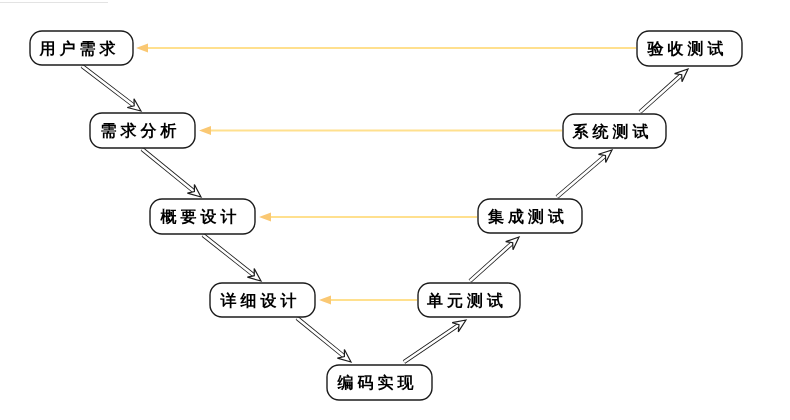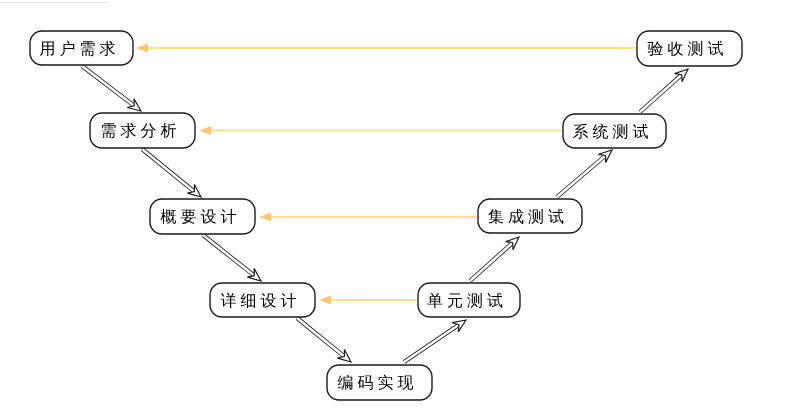--- a/index.html
+++ b/index.html
@@ -1,16 +1,16 @@
 <!DOCTYPE html>
 <html><head>
 <meta charset="utf-8">
 <style>
   html,body{margin:0;padding:0;background:#ffffff;width:790px;height:420px;overflow:hidden;}
-  #stage{width:790px;height:420px;position:relative;}
+  #stage{width:790px;height:420px;position:relative;font-weight:bold;}
   svg{display:block;}
   .node rect{fill:#ffffff;stroke:#1c1c1c;stroke-width:1.4;}
   .node text{
     font-family:"DejaVu Sans","Liberation Sans",sans-serif;
     font-size:16px;letter-spacing:4px;text-anchor:middle;fill:#000000;
   }
 </style>
 </head>
 <body>
 

